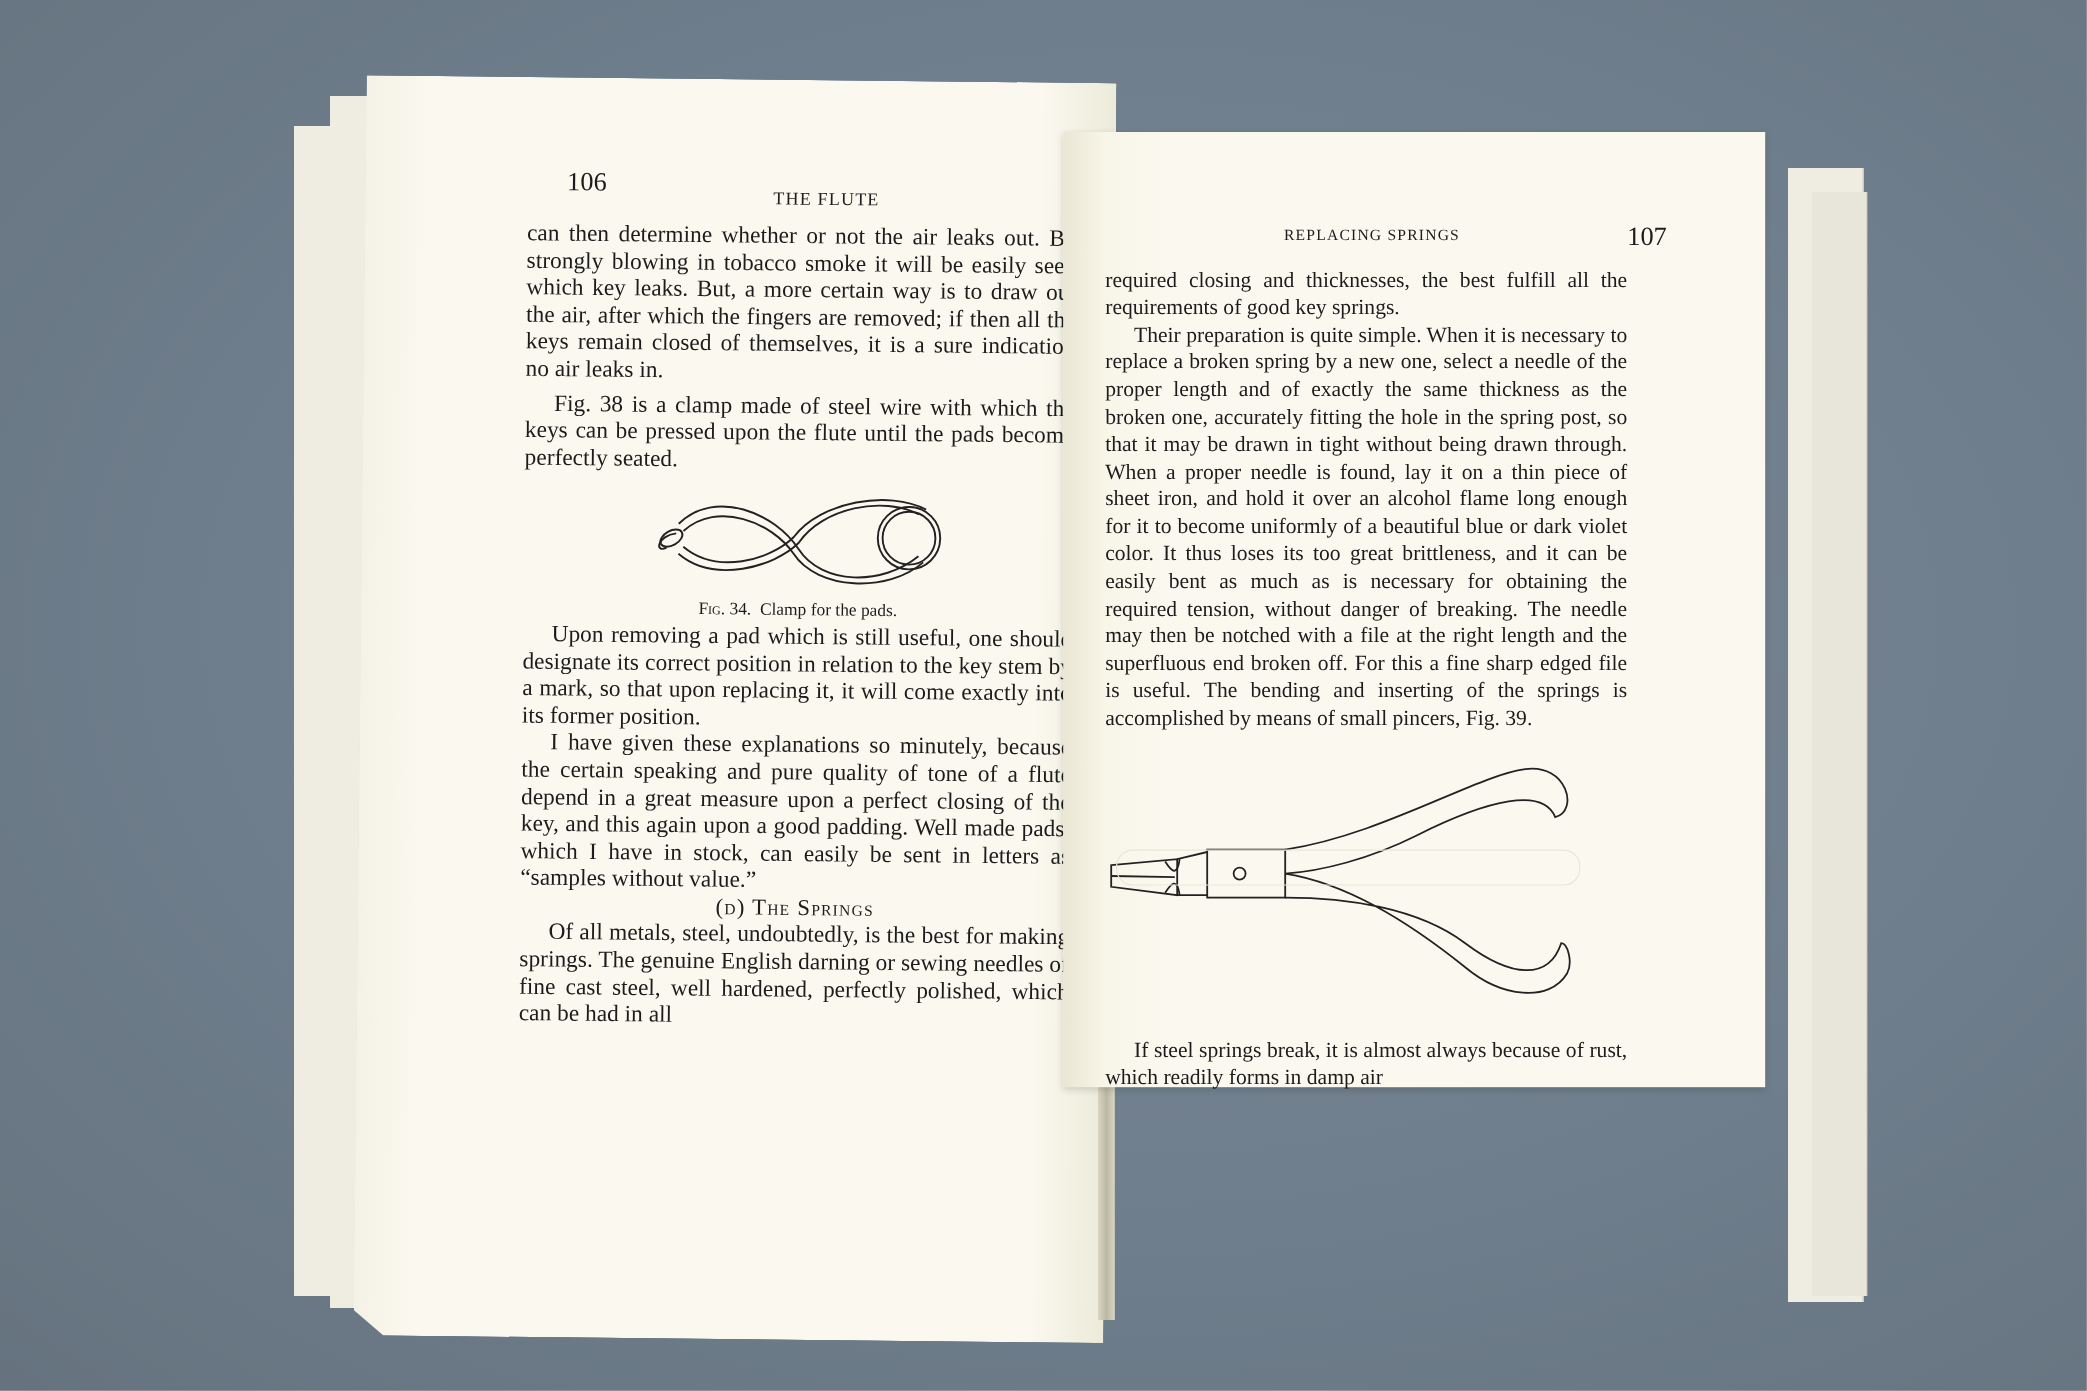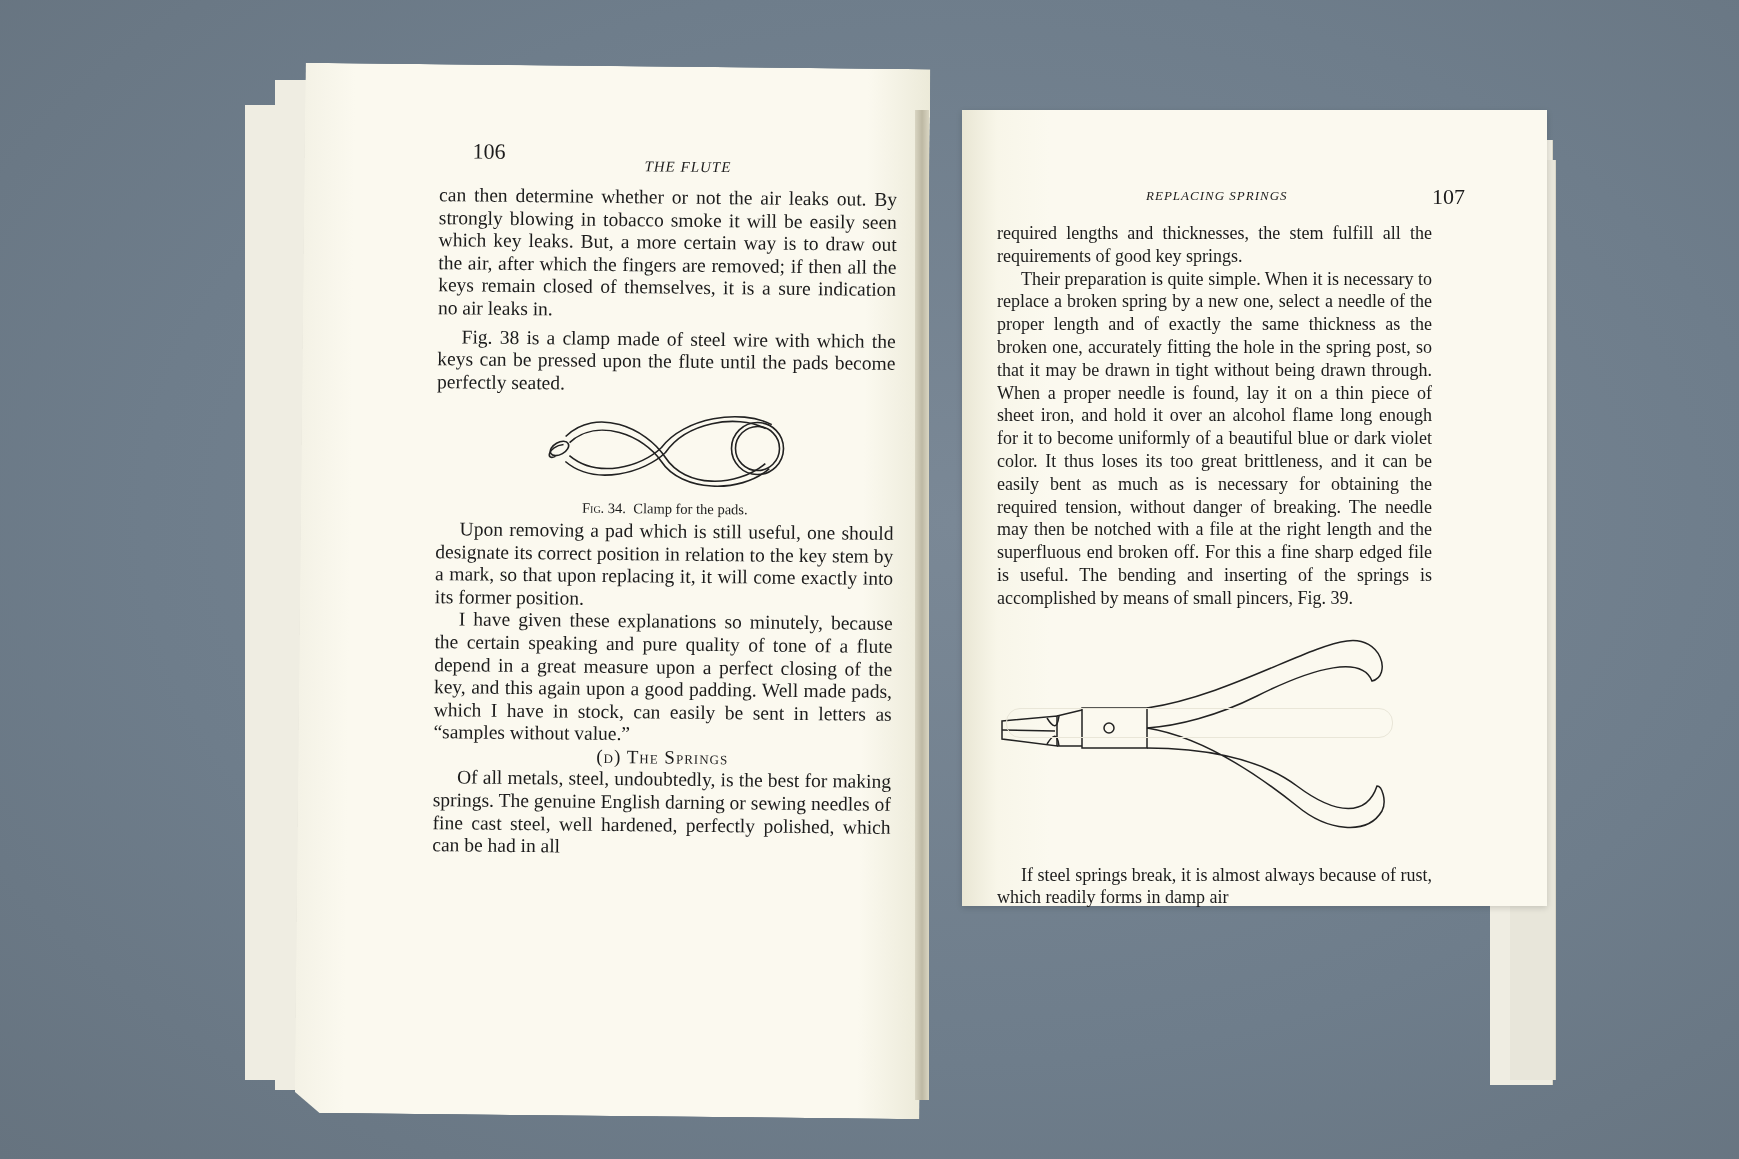--- a/index.html
+++ b/index.html
@@ -14,26 +14,26 @@
     position: absolute; background: #fbf9ef; color: #1c1c1c;
     box-shadow: 0 2px 6px rgba(0,0,0,0.15);
   }
   .page-left {
     left: 300px; top: 66px; width: 625px; height: 1050px;
     clip-path: polygon(0 0, 100% 0, 100% 100%, 4% 100%, 0 98%);
     transform: rotate(0.6deg);
     background: linear-gradient(90deg, #f4f2e6 0%, #fbf9ef 8%, #fbf9ef 90%, #ecead9 100%);
   }
   .page-right {
-    left: 962px; top: 110px; width: 585px; height: 796px;
+    left: 886px; top: 110px; width: 585px; height: 796px;
     background: linear-gradient(90deg, #e9e6d4 0%, #f8f6e9 6%, #fbf9ef 15%, #fbf9ef 100%);
   }
   .gutter { position: absolute; left: 915px; top: 110px; width: 14px; height: 990px;
     background: linear-gradient(90deg, #d9d5c2, #bdb8a3 50%, #d9d5c2); }
-  .running-head { position: absolute; font-size: 15px; letter-spacing: 1px; font-style: italic; }
+  .running-head { position: absolute; font-size: 15px; letter-spacing: 1px; }
   .page-num { position: absolute; font-size: 22px; margin-left: 26px; }
   .text-block { position: absolute; font-size: 19.5px; line-height: 22.6px; text-align: justify; }
   .text-block p { margin: 0; }
   .indent { text-indent: 24px; }
   .caption { font-size: 14.5px; text-align: center; margin: 4px 0 6px 0; }
   .heading { text-align: center; font-size: 19px; letter-spacing: 1px; margin: 16px 0 8px 0; }
   .sc { font-variant: small-caps; }
   .figure { display: flex; justify-content: center; }
   .ghost { position: absolute; border: 1px solid #e9e6d8; border-radius: 14px; }
 </style>
@@ -81,21 +81,21 @@
   </div>
 </div>
 
 <div class="gutter"></div>
 
 <div class="page page-right">
   <span class="running-head" style="left:184px;top:78px;font-size:13px;">REPLACING SPRINGS</span>
   <span class="page-num" style="left:444px;top:74px;">107</span>
 
   <div class="text-block" style="left:35px;top:112px;width:435px;font-size:18px;line-height:22.8px;">
-    <p>required lengths and thicknesses, the stem fulfill all the requirements of good key springs.</p>
+    <p>required closing and thicknesses, the best fulfill all the requirements of good key springs.</p>
     <p class="indent">Their preparation is quite simple. When it is necessary to replace a broken spring by a new one, select a needle of the proper length and of exactly the same thickness as the broken one, accurately fitting the hole in the spring post, so that it may be drawn in tight without being drawn through. When a proper needle is found, lay it on a thin piece of sheet iron, and hold it over an alcohol flame long enough for it to become uniformly of a beautiful blue or dark violet color. It thus loses its too great brittleness, and it can be easily bent as much as is necessary for obtaining the required tension, without danger of breaking. The needle may then be notched with a file at the right length and the superfluous end broken off. For this a fine sharp edged file is useful. The bending and inserting of the springs is accomplished by means of small pincers, Fig. 39.</p>
 
     <div class="figure" style="margin-top:26px;justify-content:flex-start;">
       <svg width="430" height="200" viewBox="0 0 430 200">
         <g fill="none" stroke="#222" stroke-width="1.5">
           <path d="M5 85 L 60 80 L 60 110 L 5 103 Z"></path>
           <path d="M5 94 L 58 95"></path>
           <path d="M50 82 C 55 90, 60 95, 62 80"></path>
           <path d="M50 108 C 55 100, 60 95, 62 110"></path>
           <rect x="85" y="72" width="65" height="40"></rect>

